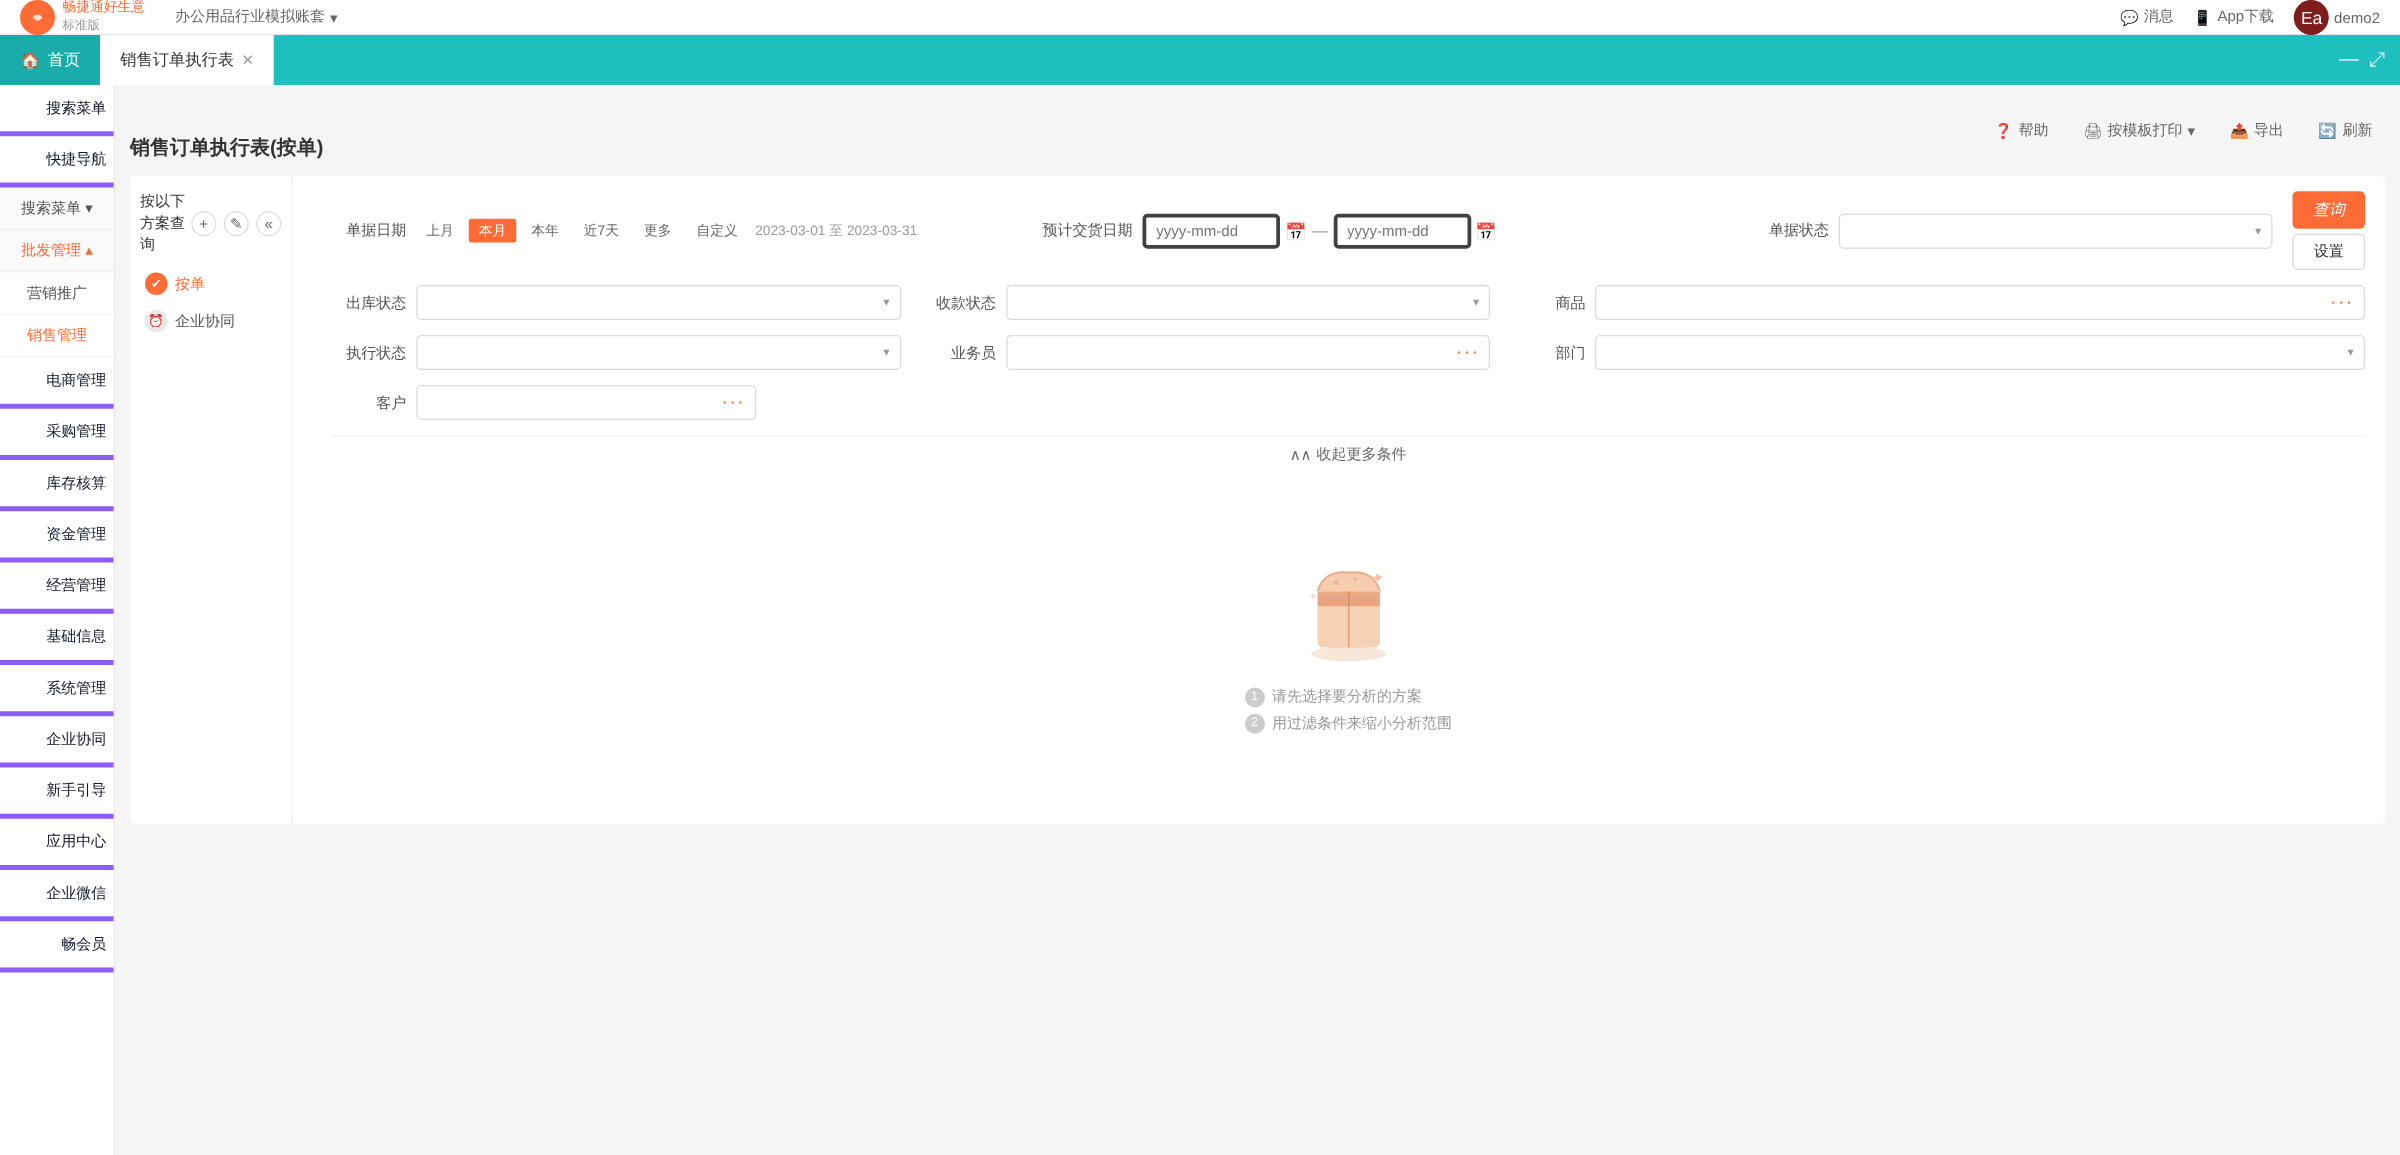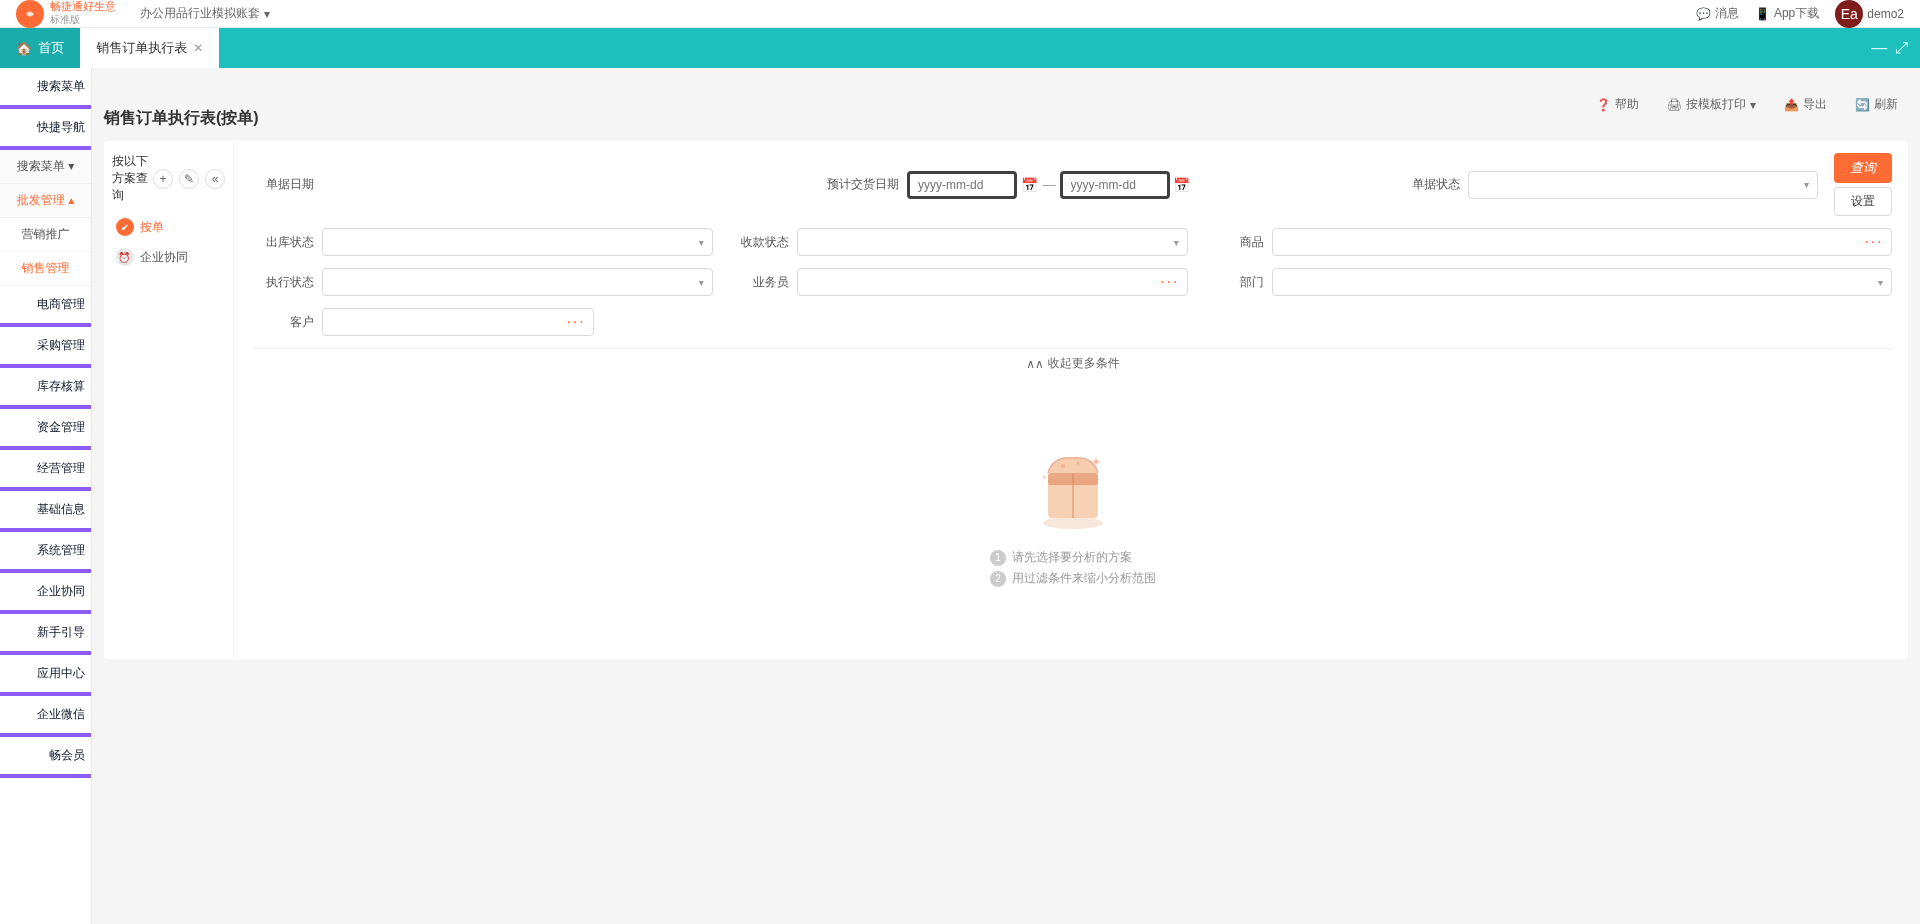--- a/index.html
+++ b/index.html
@@ -237,21 +237,21 @@
       border: 1px solid #d9d9d9;
       padding: 5px 12px;
       border-radius: 4px;
       cursor: pointer;
       font-size: 12px;
     }
 
     
     .filter-layout {
       display: flex;
-      gap: 4px;
+      gap: 15px;
       background: white;
       border-radius: 4px;
       min-height: 400px;
     }
     .filter-left {
       width: 130px;
       border-right: 1px solid #f0f0f0;
       padding: 12px 8px;
       flex-shrink: 0;
     }
@@ -619,20 +619,31 @@
             <span>企业协同</span>
           </div>
         </div>
 
         <div class="filter-right">
 
           <div class="filter-row">
 
             <div class="filter-field" style="flex:2;">
               <span class="filter-label">单据日期</span>
+              <div style="display:flex;align-items:center;gap:6px;flex:1;">
+                <div class="date-tabs">
+                  <span class="date-tab">上月</span>
+                  <span class="date-tab active">本月</span>
+                  <span class="date-tab">本年</span>
+                  <span class="date-tab">近7天</span>
+                  <span class="date-tab">更多</span>
+                  <span class="date-tab">自定义</span>
+                </div>
+                <span style="font-size:11px;color:#999;">2023-03-01 至 2023-03-31</span>
+              </div>
             </div>
 
             <div class="filter-field" style="flex:2;">
               <span class="filter-label">预计交货日期</span>
               <div style="display:flex;align-items:center;gap:4px;flex:1;">
                 <input class="date-input" type="text" placeholder="yyyy-mm-dd" style="">
                 <span class="date-icon">📅</span>
                 <span class="date-sep">—</span>
                 <input class="date-input" type="text" placeholder="yyyy-mm-dd" style="">
                 <span class="date-icon">📅</span>

